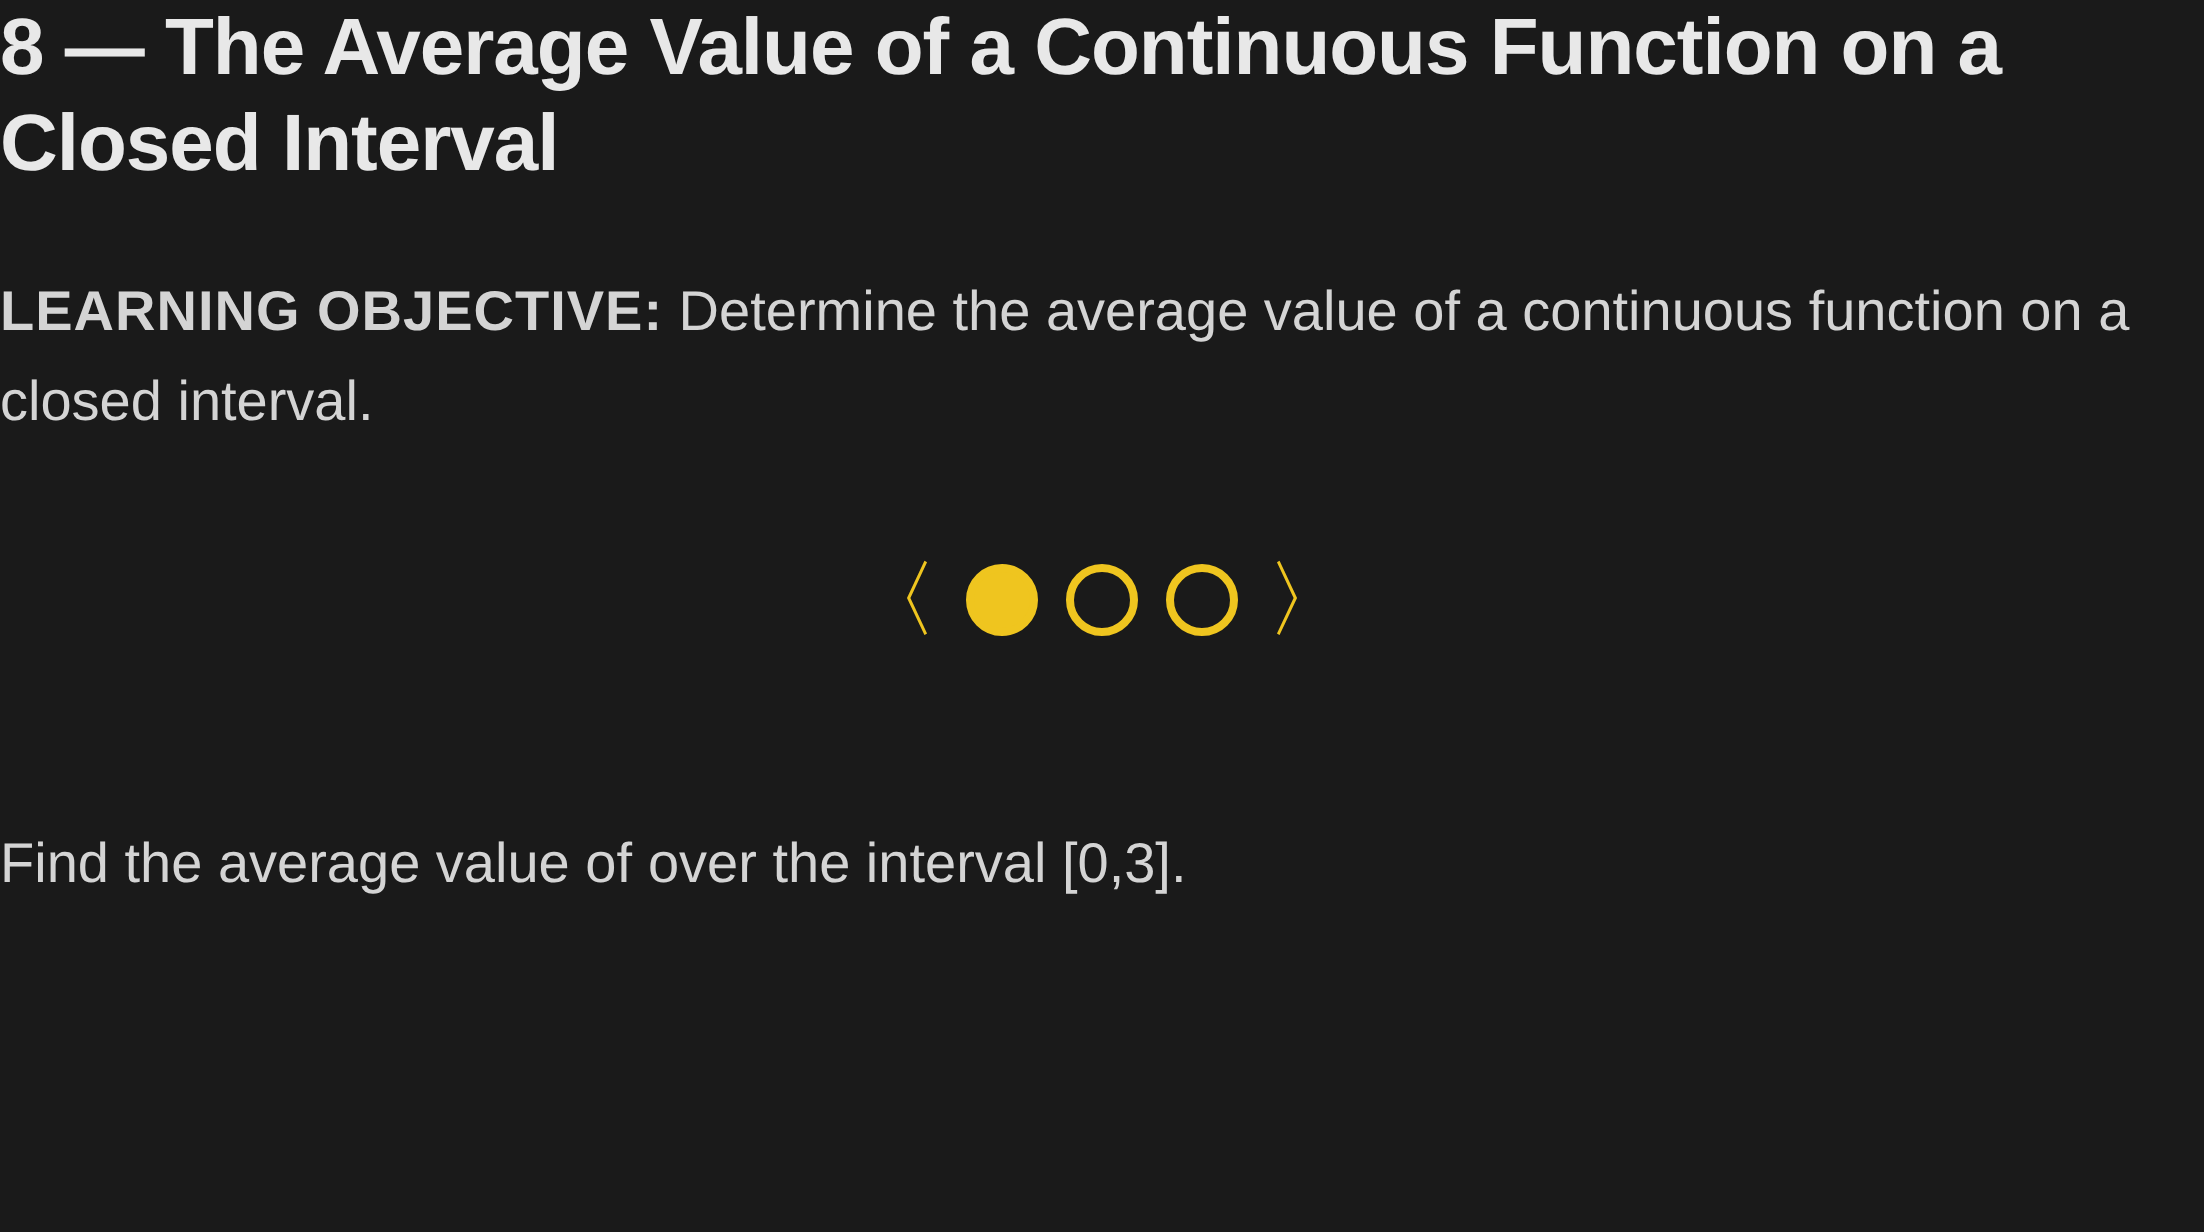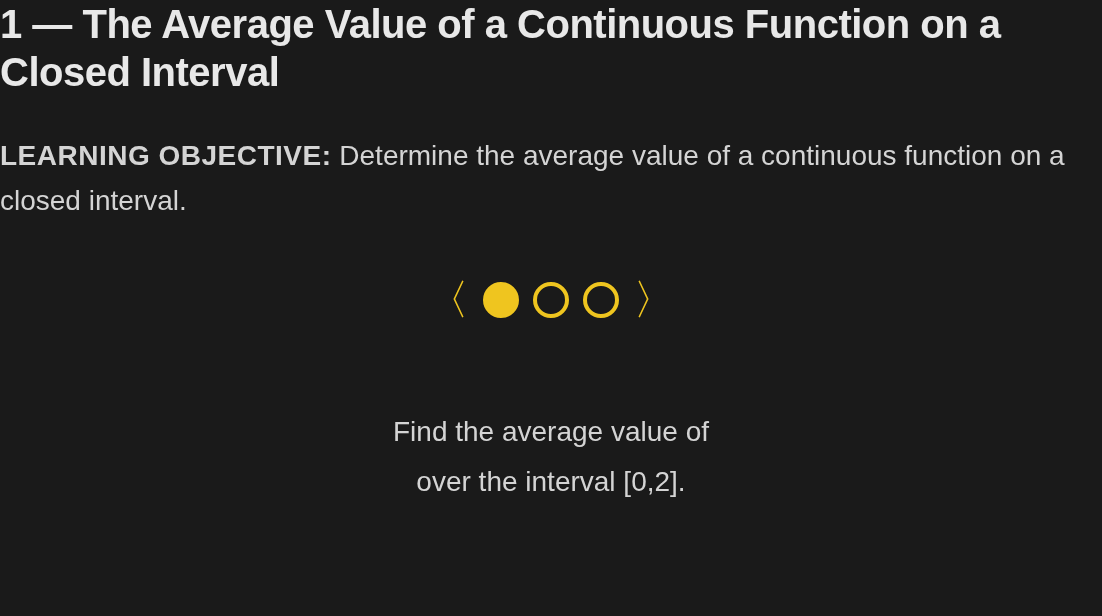--- a/index.html
+++ b/index.html
@@ -61,21 +61,20 @@
       background: #efc51f;
     }
     .question {
       font-size: 28px;
       color: #d4d4d4;
       display: flex;
       align-items: center;
       flex-wrap: wrap;
       gap: 8px;
       line-height: 1.5;
-      flex-direction: column;
     }
     .math-italic {
       font-style: italic;
       font-family: 'Times New Roman', serif;
     }
     .fraction {
       display: inline-flex;
       flex-direction: column;
       align-items: center;
       vertical-align: middle;
@@ -98,30 +97,30 @@
       line-height: 0;
     }
     .f-of-x {
       font-style: italic;
       font-family: 'Times New Roman', serif;
     }
   </style>
 </head>
 <body>
 
-<h1 class="title">1 — The Average Value of a Continuous Function on a Closed Interval</h1>
+<h1 class="title">8 — The Average Value of a Continuous Function on a Closed Interval</h1>
 
 <div class="objective-section">
   <span class="objective-label">LEARNING OBJECTIVE:</span><span> Determine the average value of a continuous function on a closed interval.</span>
 </div>
 
 <div class="pagination">
   <span class="pagination-arrow">〈</span>
   <div class="pagination-dot active"></div>
   <div class="pagination-dot"></div>
   <div class="pagination-dot"></div>
   <span class="pagination-arrow">〉</span>
 </div>
 
 <div class="question">
   <span>Find the average value of </span>
-  <span> over the interval [0,2].</span>
+  <span> over the interval [0,3].</span>
 </div>
 
 </body></html>

